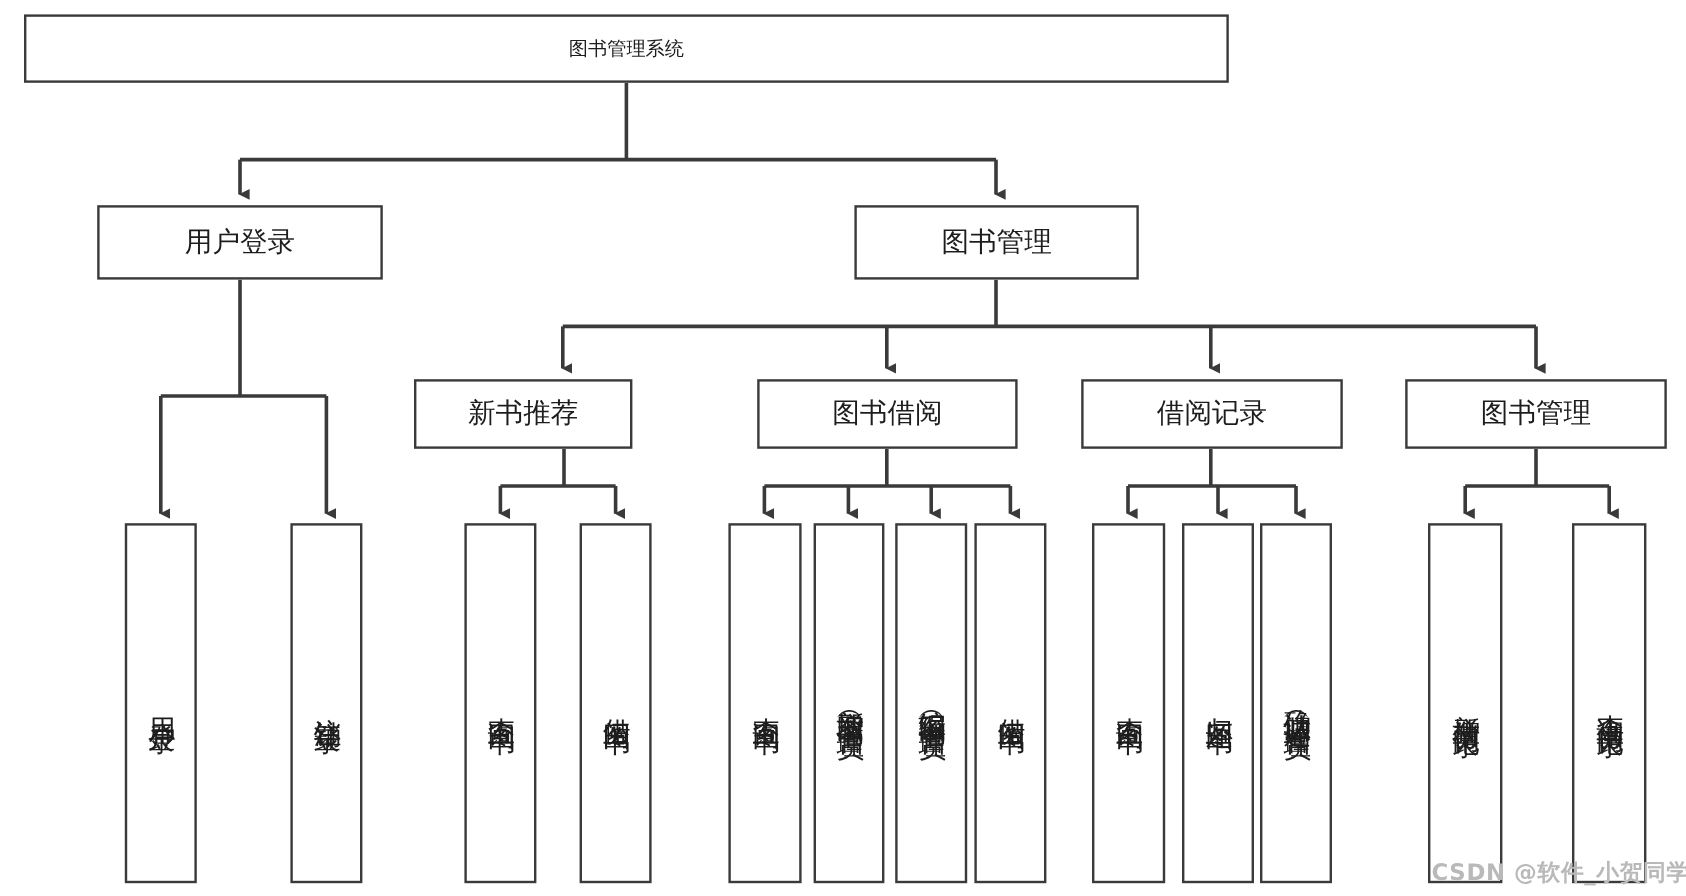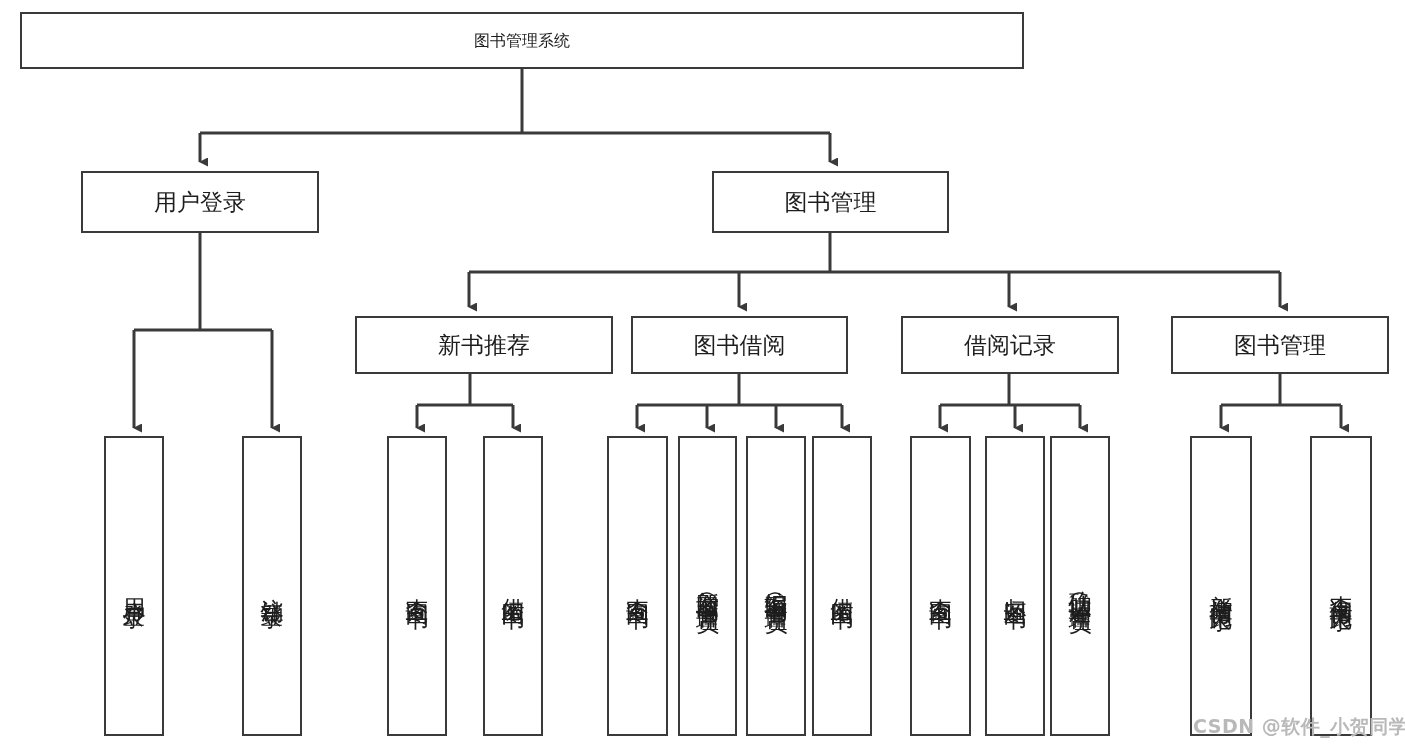--- a/index.html
+++ b/index.html
@@ -128,21 +128,21 @@
     <span class="node-label">图书管理系统</span>
   </div>
 
   <div class="node-box node-h" style="left:81px; top:171px; width:238px; height:62px;">
     <span class="node-label">用户登录</span>
   </div>
   <div class="node-box node-h" style="left:712px; top:171px; width:237px; height:62px;">
     <span class="node-label">图书管理</span>
   </div>
 
-  <div class="node-box node-h" style="left:355px; top:316px; width:258px; height:58px;">
+  <div class="node-box node-h" style="left:345px; top:316px; width:182px; height:58px;">
     <span class="node-label">新书推荐</span>
   </div>
   <div class="node-box node-h" style="left:631px; top:316px; width:217px; height:58px;">
     <span class="node-label">图书借阅</span>
   </div>
   <div class="node-box node-h" style="left:901px; top:316px; width:218px; height:58px;">
     <span class="node-label">借阅记录</span>
   </div>
   <div class="node-box node-h" style="left:1171px; top:316px; width:218px; height:58px;">
     <span class="node-label">图书管理</span>

